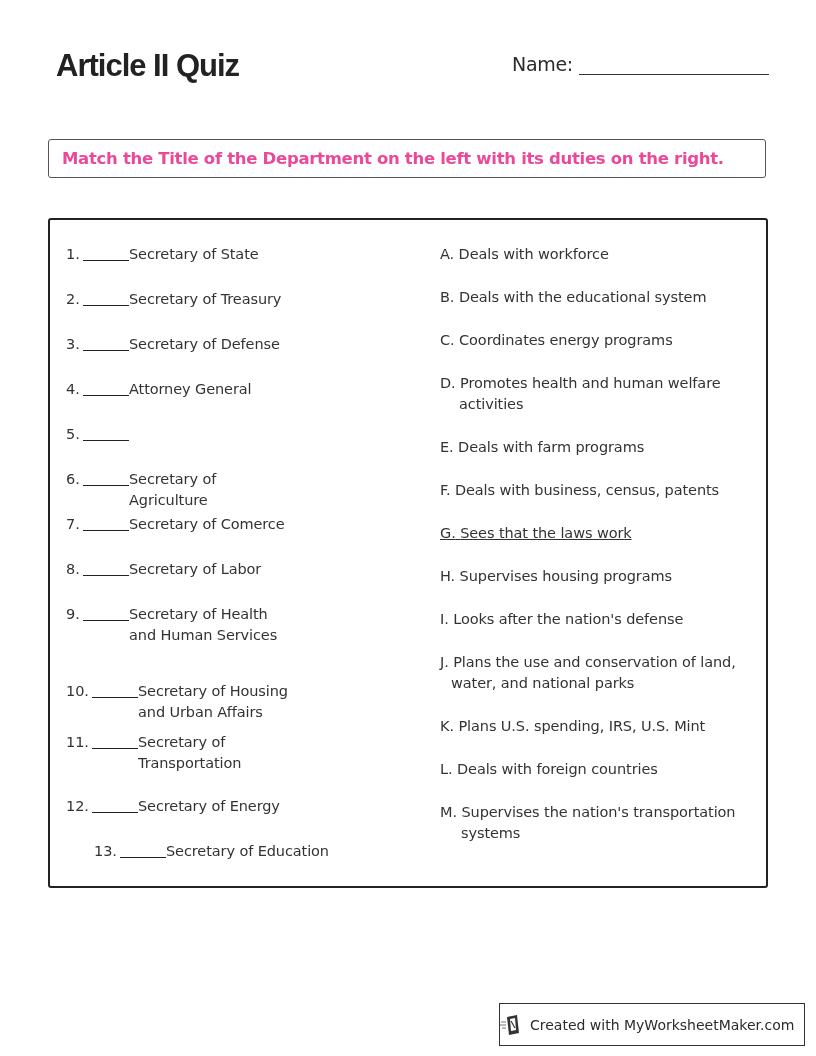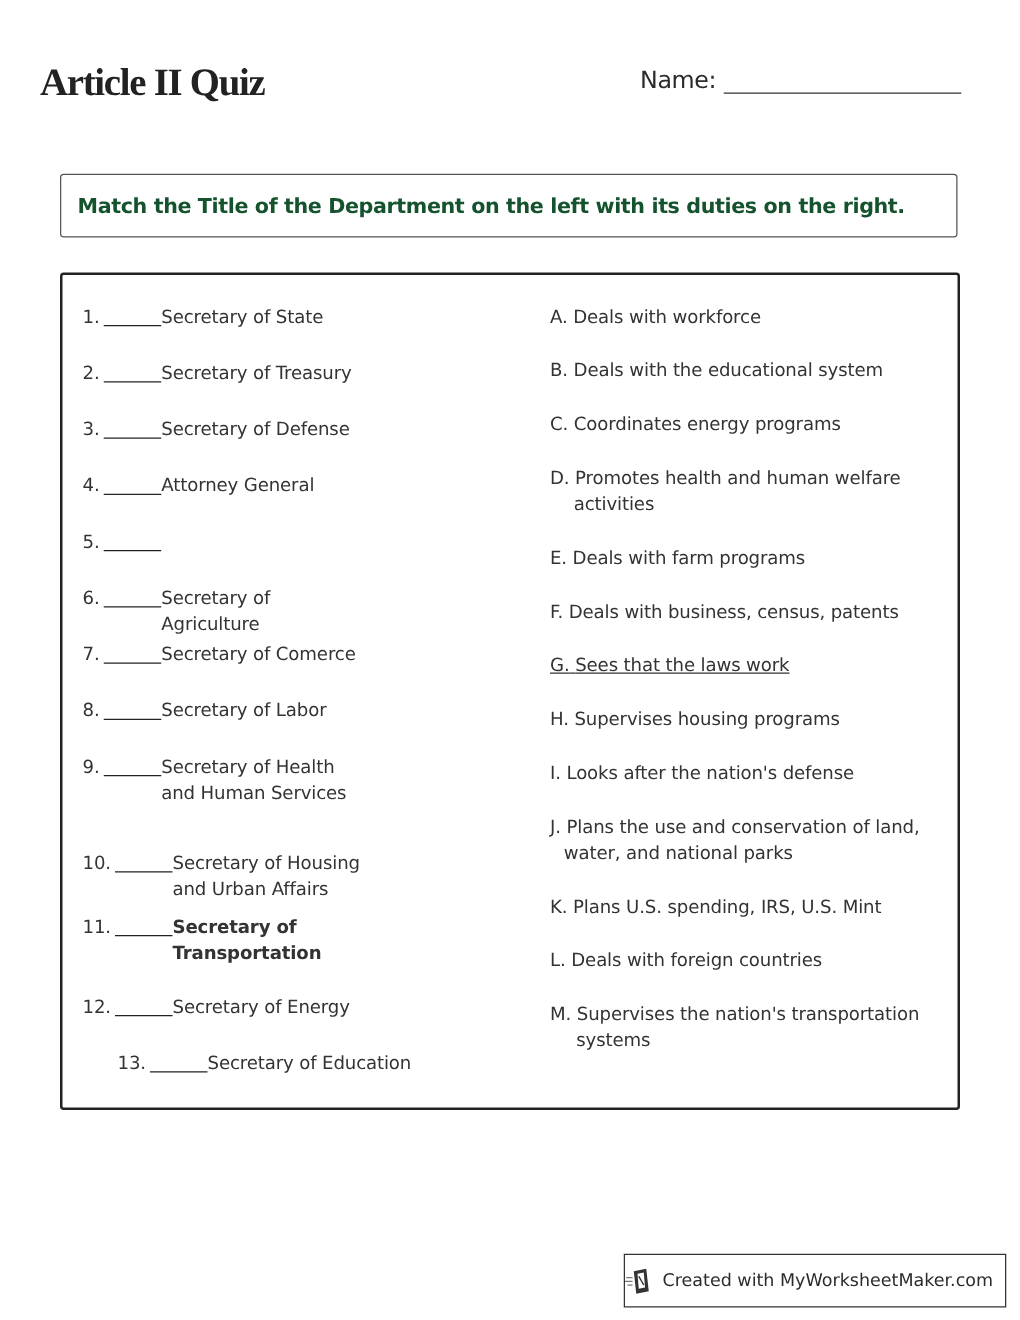--- a/index.html
+++ b/index.html
@@ -1,38 +1,38 @@
 <!DOCTYPE html>
 <html><head>
   <meta charset="utf-8">
   <style>
     html, body { margin: 0; padding: 0; background: #ffffff; }
     body {
       width: 816px; height: 1056px; position: relative; overflow: hidden;
       font-family: "DejaVu Sans", sans-serif; color: #2b2b2b;
     }
     .title {
-      position: absolute; left: 32px; top: 48px;
-      font-family: Liberation Serif, serif; font-weight: bold;
+      position: absolute; left: 56px; top: 48px;
+      font-family: Liberation Sans, sans-serif; font-weight: bold;
       font-size: 31px; letter-spacing: -1px; color: #222;
     }
     .name-field {
       position: absolute; left: 512px; top: 52px;
       display: flex; align-items: center;
     }
     .name-label { font-size: 19px; color: #2b2b2b; letter-spacing: -0.3px; }
     .name-line {
       width: 190px; height: 22px; border-bottom: 1.5px solid #333;
       margin-left: 6px;
     }
     .instructions {
-      position: absolute; left: 48px; top: 139px; width: 718px; height: 51px;
+      position: absolute; left: 48px; top: 139px; width: 718px; height: 39px;
       border: 1.5px solid #555; border-radius: 3px; box-sizing: border-box;
       display: flex; align-items: center; padding-left: 13px;
-      font-weight: bold; font-size: 16.5px; color: #14532d; letter-spacing: -0.3px;
+      font-weight: bold; font-size: 16.5px; color: #ec4899; letter-spacing: -0.3px;
     }
     .quiz-box {
       position: absolute; left: 48px; top: 218px; width: 720px; height: 670px;
       border: 2px solid #222; border-radius: 3px; box-sizing: border-box;
     }
     .left-item, .right-item {
       position: absolute; font-size: 14.5px; line-height: 21px; color: #333;
       letter-spacing: -0.1px;
     }
     .left-item { display: flex; align-items: flex-start; }
@@ -114,21 +114,21 @@
   <span class="term">Secretary of Health and Human Services</span>
 </div>
 <div class="left-item" style="left:66px; top:668px;margin-top:13px;">
   <span class="num wide">10.</span>
   <span class="blank"></span>
   <span class="term" style="width:160px;">Secretary of Housing and Urban Affairs</span>
 </div>
 <div class="left-item" style="left:66px; top:732px;">
   <span class="num wide">11.</span>
   <span class="blank"></span>
-  <span class="term" style="width:130px;font-weight:bold;">Secretary of Transportation</span>
+  <span class="term" style="width:130px;">Secretary of Transportation</span>
 </div>
 <div class="left-item" style="left:66px; top:796px;">
   <span class="num wide">12.</span>
   <span class="blank"></span>
   <span class="term">Secretary of Energy</span>
 </div>
 <div class="left-item" style="left:66px; top:841px;margin-left:28px;">
   <span class="num wide">13.</span>
   <span class="blank"></span>
   <span class="term">Secretary of Education</span>

